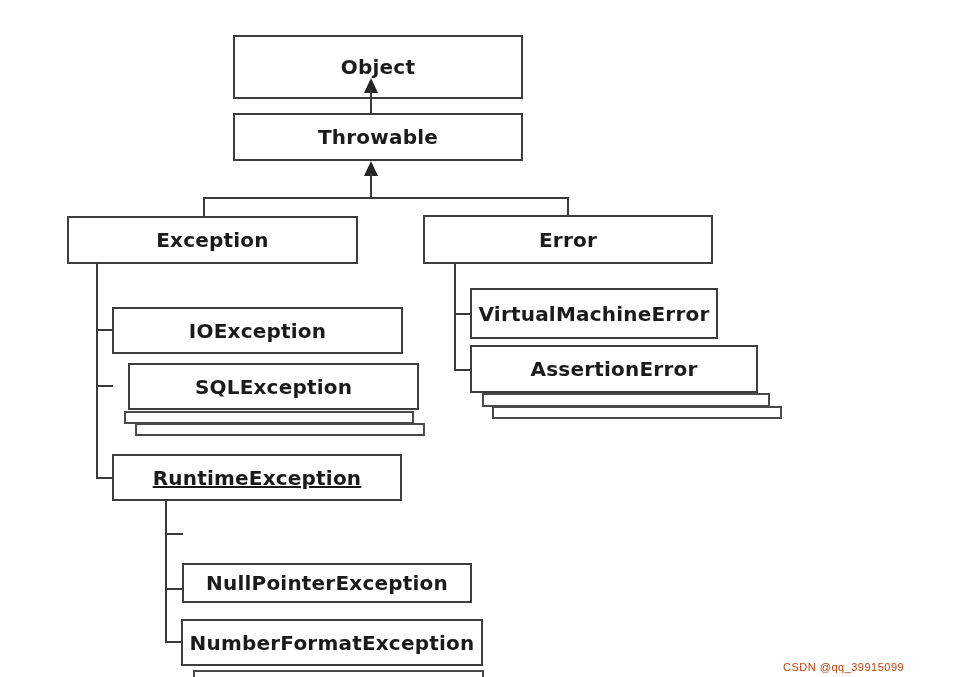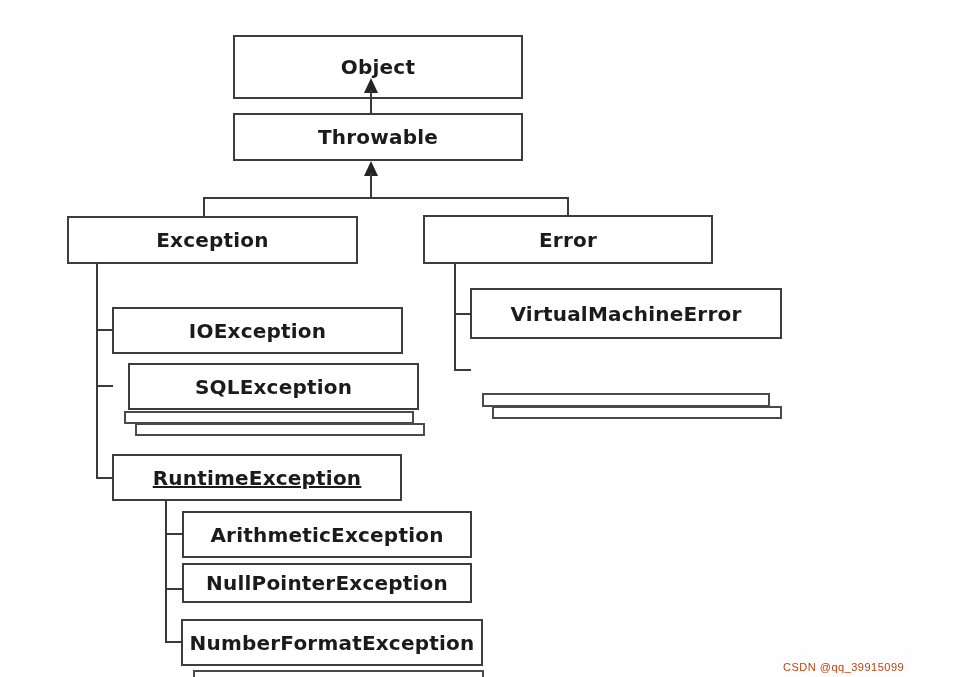--- a/index.html
+++ b/index.html
@@ -72,30 +72,30 @@
 
   <div class="node" style="left:112px; top:307px; width:291px; height:47px;">IOException</div>
 
   <div class="node" style="left:128px; top:363px; width:291px; height:47px;">SQLException</div>
 
   <div class="placeholder" style="left:124px; top:411px; width:290px; height:13px;"></div>
   <div class="placeholder" style="left:135px; top:423px; width:290px; height:13px;"></div>
 
   <div class="node" style="left:112px; top:454px; width:290px; height:47px;text-decoration:underline;">RuntimeException</div>
 
-  <div class="node" style="left:182px; top:511px; width:290px; height:47px;">ArithmeticException</div>
 
   <div class="node" style="left:182px; top:563px; width:290px; height:40px;">NullPointerException</div>
 
   <div class="node" style="left:181px; top:619px; width:302px; height:47px;">NumberFormatException</div>
 
   <div class="placeholder" style="left:193px; top:670px; width:291px; height:16px;"></div>
 
-  <div class="node" style="left:470px; top:288px; width:312px; height:51px;">VirtualMachineError</div>
+  <div class="node" style="left:470px; top:288px; width:248px; height:51px;">VirtualMachineError</div>
 
+  <div class="node" style="left:470px; top:345px; width:288px; height:48px;">AssertionError</div>
 
   <div class="placeholder" style="left:482px; top:393px; width:288px; height:14px;"></div>
   <div class="placeholder" style="left:492px; top:406px; width:290px; height:13px;"></div>
 
   <div class="arrow-up" style="left:364px; top:78px;"></div>
   <div class="line" style="left:370px; top:90px; width:2px; height:24px;"></div>
 
   <div class="arrow-up" style="left:364px; top:161px;"></div>
   <div class="line" style="left:370px; top:173px; width:2px; height:26px;"></div>
   <div class="line" style="left:203px; top:197px; width:366px; height:2px;"></div>

